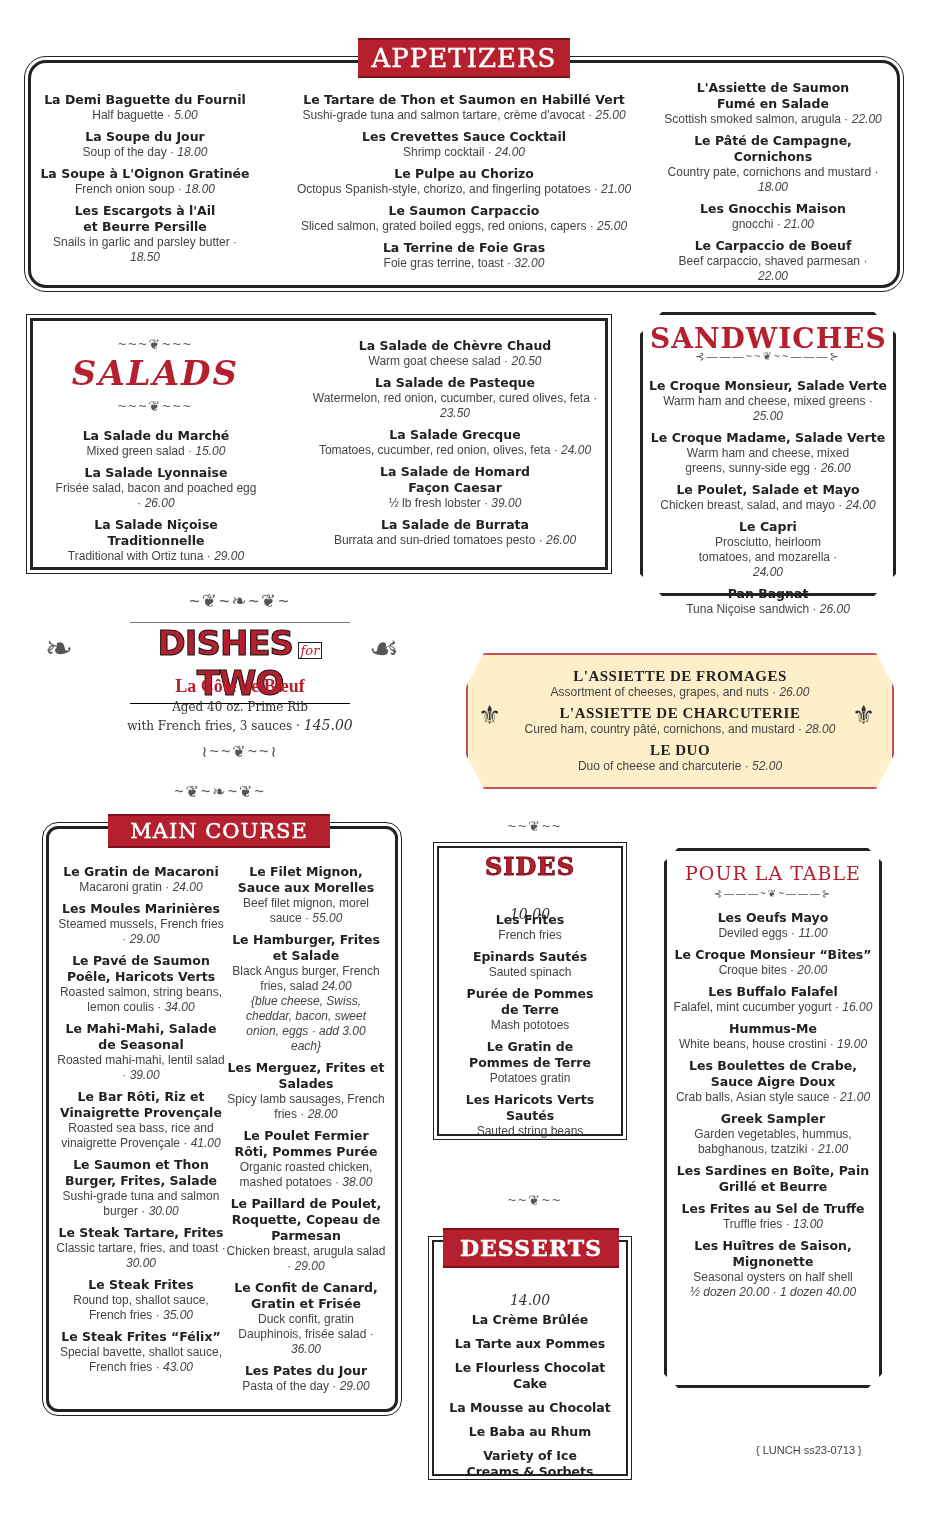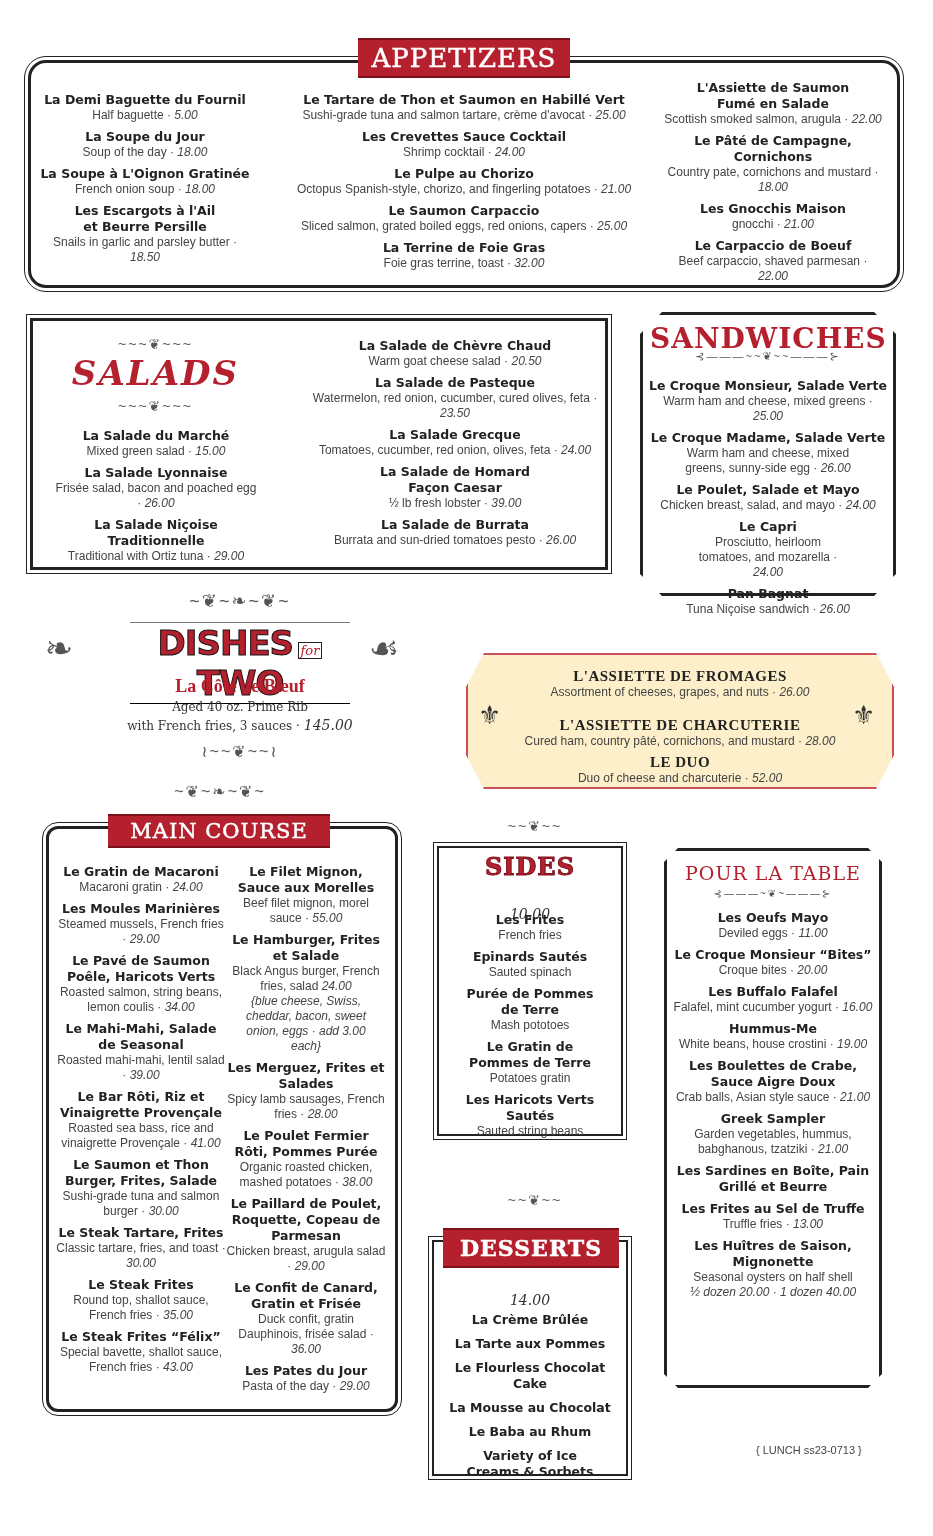--- a/index.html
+++ b/index.html
@@ -171,21 +171,21 @@
 <div class="abs" style="left:110px;top:717px;width:260px;text-align:center;font-family:'DejaVu Serif',serif;font-size:12px;color:#333;">
   <span>with French fries, 3 sauces ·</span>
   <span style="font-style:italic;font-size:14px;">145.00</span>
 </div>
 <div class="orn" style="left:130px;top:742px;width:220px;font-size:16px;">≀~~❦~~≀</div>
 
 <div class="plate" style="left:466px;top:653px;width:428px;height:136px;"></div>
 <div class="fleur" style="left:478px;top:700px;">⚜</div>
 <div class="fleur" style="left:852px;top:700px;">⚜</div>
 <div class="col" style="left:505px;top:667px;width:350px;text-align:center;">
-  <div class="item" style="margin-bottom:16px;">
+  <div class="item" style="margin-bottom:4px;">
       <div class="plate-name">L'ASSIETTE DE FROMAGES</div>
       <div class="desc"><span>Assortment of cheeses, grapes, and nuts ·</span> <span class="price">26.00</span></div>
     </div>
   <div class="item" style="margin-bottom:4px;">
       <div class="plate-name">L'ASSIETTE DE CHARCUTERIE</div>
       <div class="desc"><span>Cured ham, country pâté, cornichons, and mustard ·</span> <span class="price">28.00</span></div>
     </div>
   <div class="item">
       <div class="plate-name">LE DUO</div>
       <div class="desc"><span>Duo of cheese and charcuterie ·</span> <span class="price">52.00</span></div>

